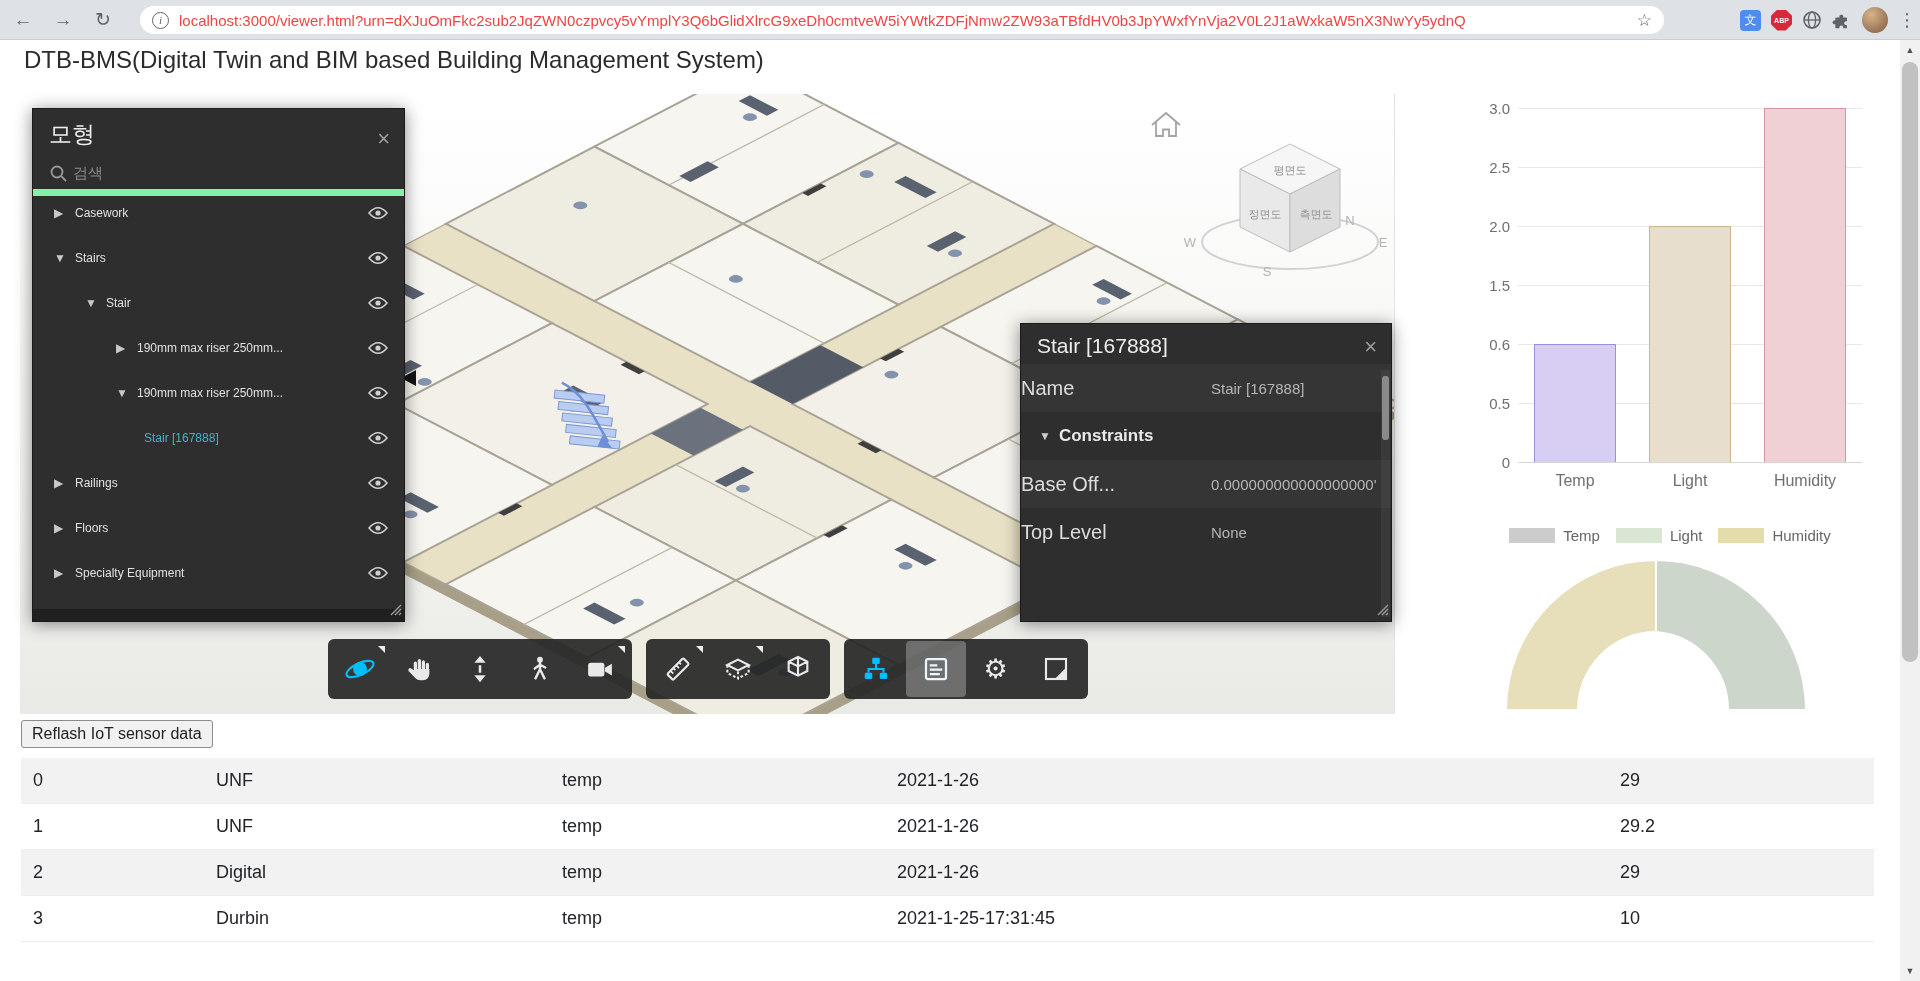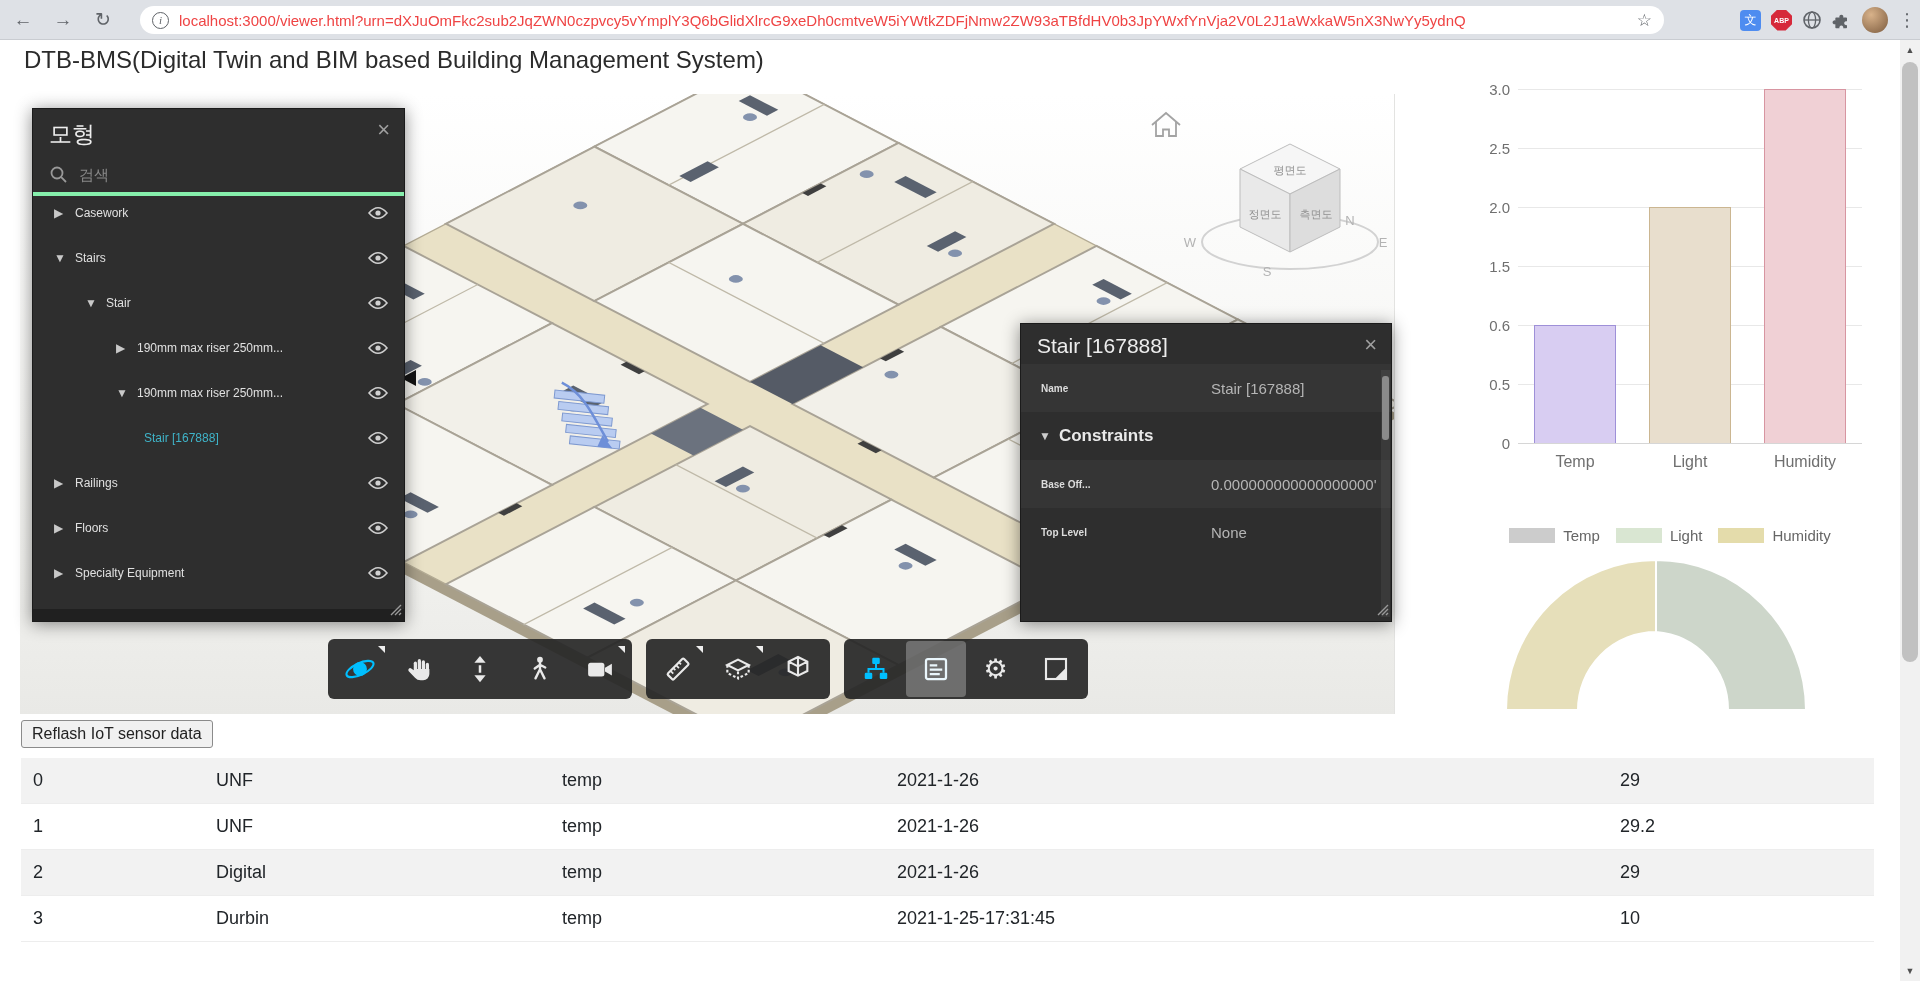--- a/index.html
+++ b/index.html
@@ -39,65 +39,65 @@
   .viewer { position:absolute; left:20px; top:94px; width:1375px; height:620px;
     background:linear-gradient(#ffffff, #f1f1ee 75%, #e9e9e6); overflow:hidden;
     border-right:1px solid #e3e3e1; }
   .scene { position:absolute; left:0; top:0; }
 
   
   .forge-panel { position:absolute; background:#2e2e2e; color:#ddd;
     box-shadow:0 2px 16px rgba(0,0,0,.45); border:1px solid #1b1b1b; }
   .model-panel { left:32px; top:108px; width:373px; height:514px; }
   .prop-panel  { left:1020px; top:323px; width:372px; height:299px; }
-  .panel-header { display:flex; align-items:flex-start; justify-content:space-between;
+  .panel-header { display:flex; align-items:flex-end; justify-content:space-between;
     padding:10px 14px 6px 16px; }
   .panel-title { font-size:23px; color:#ededed; }
   .prop-panel .panel-title { font-size:21px; }
   .panel-close { font-size:22px; color:#9f9f9f; line-height:1; }
-  .search-row { display:flex; align-items:center; gap:10px; padding:0 16px; height:40px;
-    border-bottom:4px solid #86efac; }
+  .search-row { display:flex; align-items:center; gap:4px; padding:0 16px; height:40px;
+    border-bottom:7px solid #86efac; }
   .search-input { background:transparent; border:none; outline:none; color:#ccc; font-size:15px; width:220px; }
   .search-input::placeholder { color:#8a8a8a; }
   .tree { height:414px; overflow:hidden; margin-top:-6px; }
   .tree-row { display:flex; align-items:center; height:45px; }
   .tree-row .arrow { width:15px; font-size:12px; color:#c9c9c9; flex:none; }
   .tree-label { font-size:12px; color:#e0e0e0; margin-left:6px; white-space:nowrap; }
   .tree-row.selected .tree-label { color:#3fb4c9; }
   .lv0 { padding-left:21px; } .lv1 { padding-left:52px; }
   .lv2 { padding-left:83px; } .lv3 { padding-left:90px; }
   .eye { margin-left:auto; margin-right:16px; flex:none; display:flex; }
   .panel-footer { position:absolute; left:0; right:0; bottom:0; height:12px; background:#202020; }
   .grip { position:absolute; right:2px; bottom:1px; }
 
   .prop-body { position:relative; overflow:hidden; }
   .prop-row { display:flex; align-items:center; height:48px; overflow:hidden; }
   .prop-row:nth-child(odd) { background:rgba(255,255,255,.035); }
-  .prop-name { width:190px; padding-left:20px; font-size:10px; font-weight:bold; color:#dcdcdc; flex:none; }
+  .prop-name { width:190px; font-size:20px; font-weight:normal; color:#dcdcdc; flex:none; }
   .prop-value { font-size:15px; color:#b5b5b5; white-space:nowrap; }
   .cat-row .cat-arrow { margin-left:18px; font-size:12px; color:#ccc; }
   .cat-label { font-size:17px; font-weight:bold; color:#eaeaea; margin-left:8px; }
   .prop-scroll-track { position:absolute; top:46px; bottom:4px; right:1px; width:9px;
     background:rgba(255,255,255,.06); }
   .prop-scroll-thumb { position:absolute; top:6px; left:1px; width:7px; height:64px;
     background:#8a8a8a; border-radius:3px; }
 
   
   .toolbar { position:absolute; left:20px; top:639px; width:1375px; display:flex;
     justify-content:center; gap:14px; }
   .tb-group { display:flex; background:rgba(38,38,38,.92); border-radius:6px; padding:2px; }
   .tb-btn { width:60px; height:56px; display:flex; align-items:center; justify-content:center;
     position:relative; border-radius:4px; }
   .tb-btn.lit { background:rgba(255,255,255,.28); }
   .subtri { position:absolute; top:5px; right:5px; width:0; height:0;
     border-top:7px solid #ededed; border-left:7px solid transparent; }
   .gear-glyph { font-size:27px; color:#e9e9e9; }
 
   
-  .bar-chart { position:absolute; left:1470px; top:81px; width:400px; height:404px; }
+  .bar-chart { position:absolute; left:1470px; top:100px; width:400px; height:404px; }
   .yticks { position:absolute; left:0; top:8px; width:40px; height:354px; }
   .ytick { position:absolute; right:0; font-size:15px; color:#6f6f6f; transform:translateY(-50%); }
   .ytick:nth-child(1){top:0}   .ytick:nth-child(2){top:59px}  .ytick:nth-child(3){top:118px}
   .ytick:nth-child(4){top:177px}.ytick:nth-child(5){top:236px}.ytick:nth-child(6){top:295px}
   .ytick:nth-child(7){top:354px}
   .plot { position:absolute; left:48px; top:8px; width:344px; height:354px; }
   .gridline { position:absolute; left:0; width:100%; height:1px; background:#e8e8e8; }
   .gridline:nth-child(1){top:0}   .gridline:nth-child(2){top:59px}  .gridline:nth-child(3){top:118px}
   .gridline:nth-child(4){top:177px}.gridline:nth-child(5){top:236px}.gridline:nth-child(6){top:295px}
   .gridline:nth-child(7){top:354px; background:#d6d6d6;}

